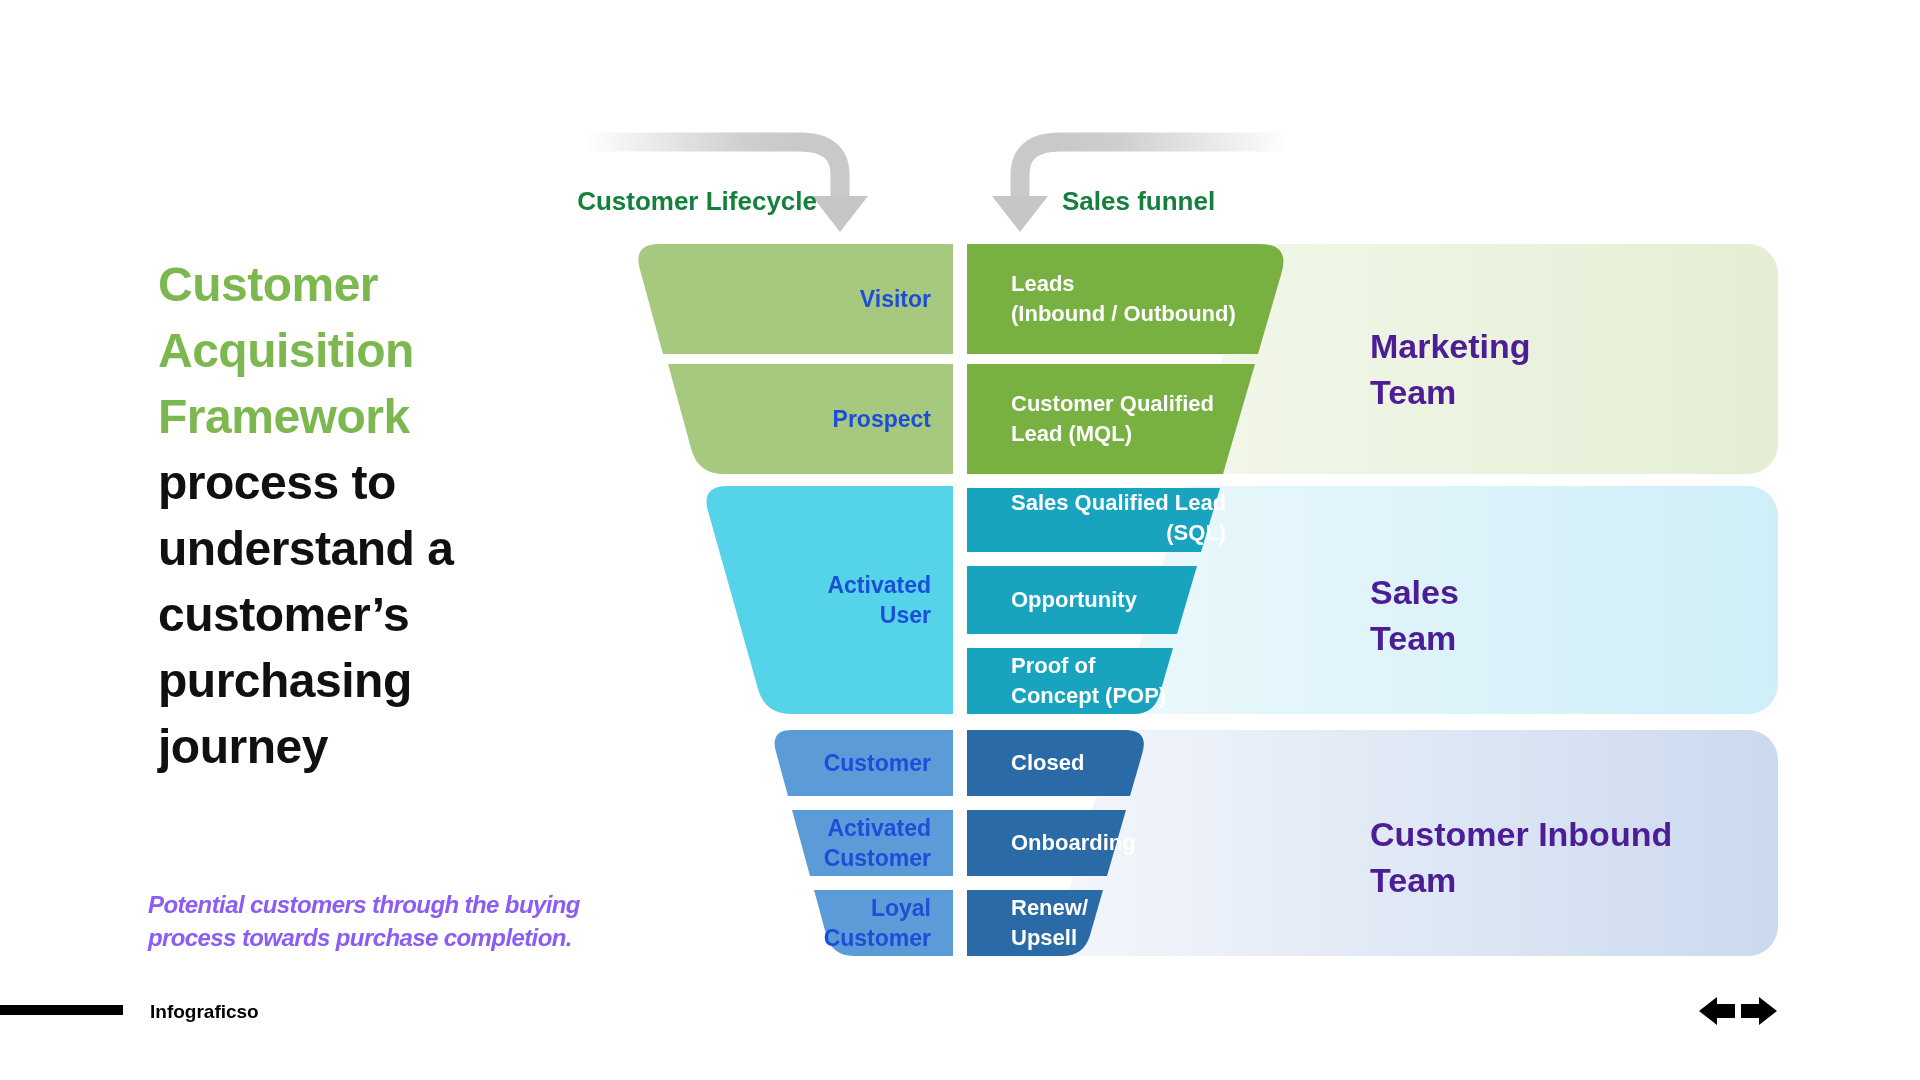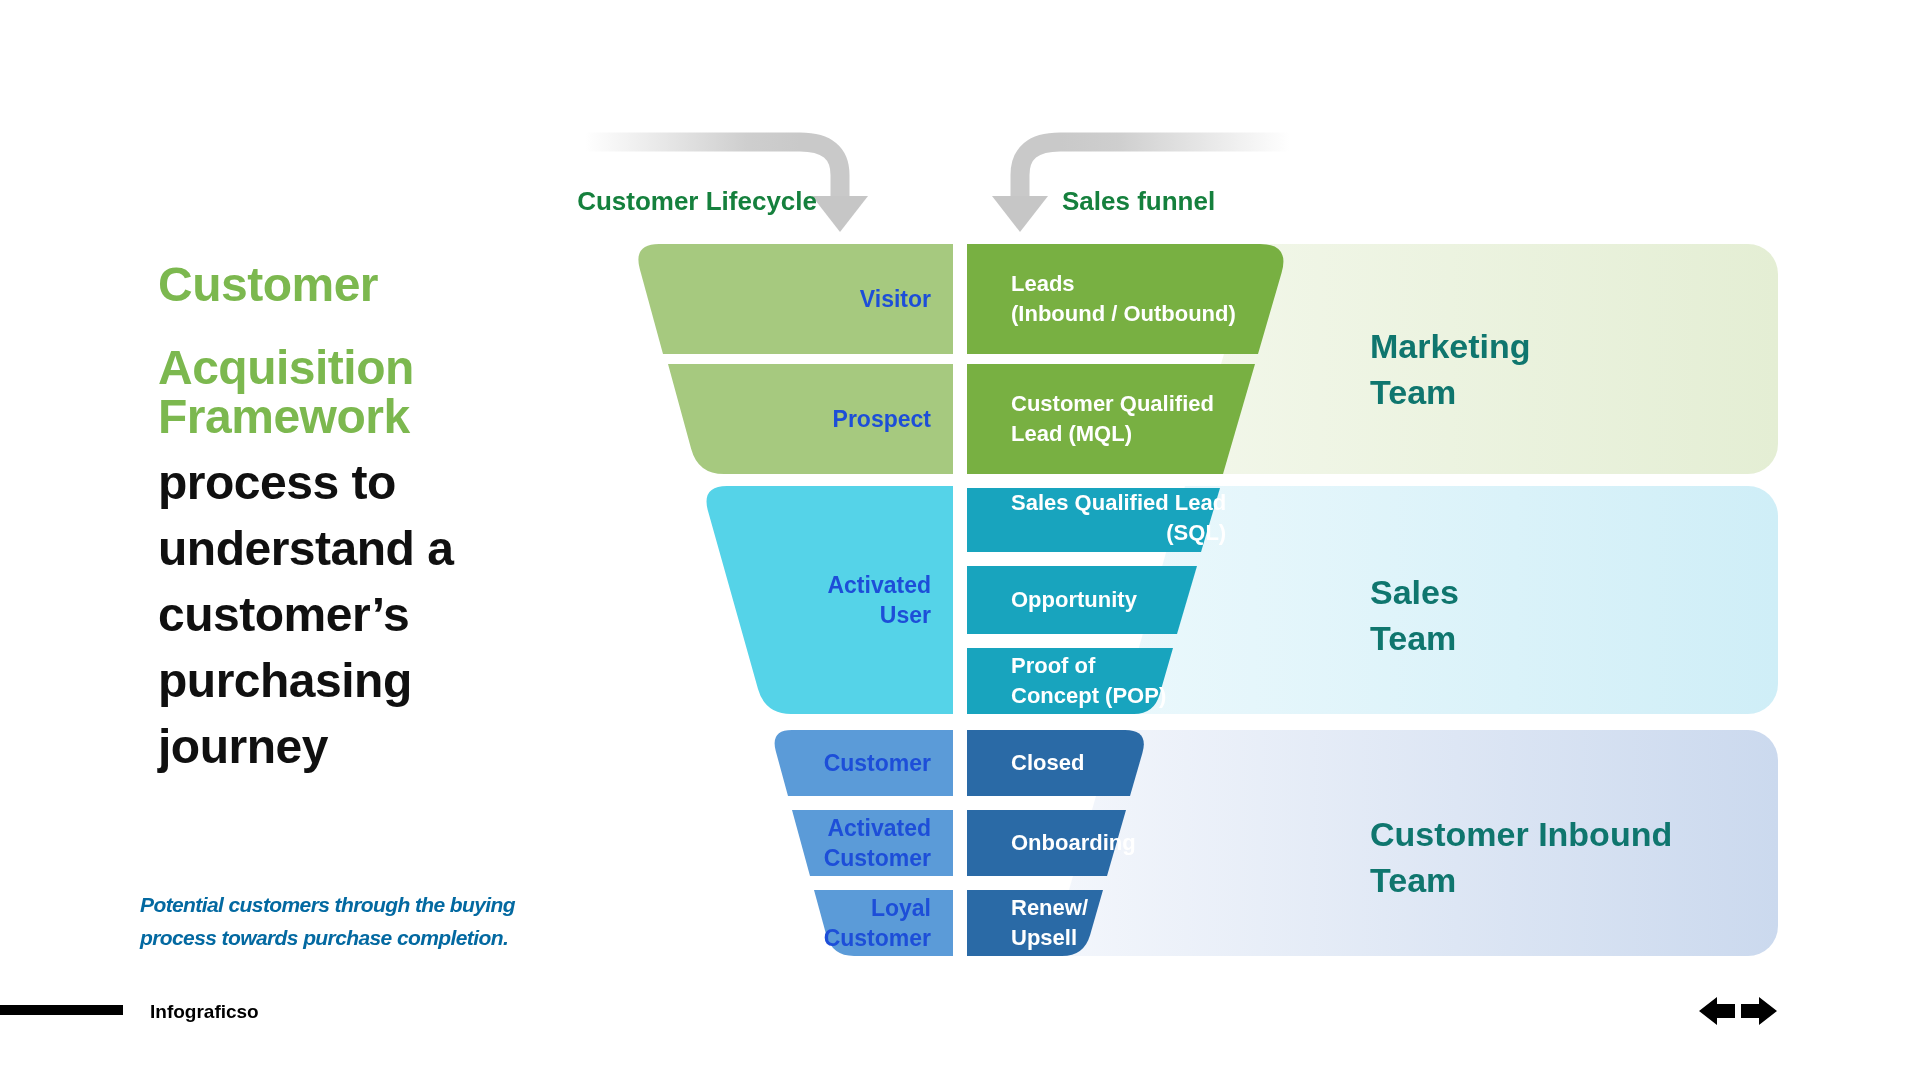--- a/index.html
+++ b/index.html
@@ -5,27 +5,27 @@
   html,body{margin:0;padding:0;background:#fff;}
   .page{position:relative;width:1920px;height:1080px;background:#ffffff;overflow:hidden;
         font-family:"Liberation Sans",sans-serif;}
   svg.diagram{position:absolute;left:0;top:0;}
   .hdr{position:absolute;font-size:26px;font-weight:700;color:#15803d;white-space:nowrap;}
   .hdr-right{right:1103px;text-align:right;}
   .title-line{position:absolute;left:158px;font-size:48px;font-weight:700;line-height:66px;
               letter-spacing:-0.5px;white-space:nowrap;}
   .title-green{color:#7cb84f;}
   .title-black{color:#101010;}
-  .sub-line{position:absolute;left:140px;font-size:21px;font-weight:700;font-style:italic;
-            color:#0369a1;line-height:33px;letter-spacing:-0.6px;white-space:nowrap;}
+  .sub-line{position:absolute;left:148px;font-size:24px;font-weight:700;font-style:italic;
+            color:#8b5cf6;line-height:33px;letter-spacing:-0.6px;white-space:nowrap;}
   .lc-label{position:absolute;right:989px;text-align:right;font-weight:700;color:#1d4ed8;
             font-size:23px;line-height:30px;white-space:nowrap;}
   .rc-label{position:absolute;left:991px;font-weight:700;color:#fff;font-size:22px;
             line-height:30px;white-space:nowrap;margin-left:20px;}
-  .team-label{position:absolute;left:1370px;font-size:34px;font-weight:700;color:#0f766e;
+  .team-label{position:absolute;left:1370px;font-size:34px;font-weight:700;color:#4c1d95;
               line-height:46px;white-space:nowrap;}
   .brand{position:absolute;left:150px;top:1001px;font-size:19px;font-weight:700;color:#000;}
   .brand-bar{position:absolute;left:0;top:1005px;width:123px;height:10px;background:#000;}
 </style>
 </head>
 <body>
 
 <div class="page">
 
   <svg class="diagram" width="1920" height="1080" viewBox="0 0 1920 1080">
@@ -80,21 +80,21 @@
     <path d="M 967 890 H 1103 L 1090.1 934.9 Q 1084 956 1062 956 H 967 Z" fill="#2a6aa6"></path>
 
     <path d="M 1735 1004 H 1717 V 997 L 1699 1011 L 1717 1025 V 1018 H 1735 Z" fill="#000"></path>
     <path d="M 1741 1004 H 1759 V 997 L 1777 1011 L 1759 1025 V 1018 H 1741 Z" fill="#000"></path>
   </svg>
 
   <div class="hdr hdr-right" style="top:186px;">Customer Lifecycle</div>
   <div class="hdr" style="left:1062px;top:186px;">Sales funnel</div>
 
   <div class="title-line title-green" style="top:252px;">Customer</div>
-  <div class="title-line title-green" style="top:335px;">Acquisition</div>
+  <div class="title-line title-green" style="top:318px;">Acquisition</div>
   <div class="title-line title-green" style="top:384px;">Framework</div>
   <div class="title-line title-black" style="top:450px;">process to</div>
   <div class="title-line title-black" style="top:516px;">understand a</div>
   <div class="title-line title-black" style="top:582px;">customer’s</div>
   <div class="title-line title-black" style="top:648px;">purchasing</div>
   <div class="title-line title-black" style="top:714px;">journey</div>
 
   <div class="sub-line" style="top:888px;">Potential customers through the buying</div>
   <div class="sub-line" style="top:921px;">process towards purchase completion.</div>
 

